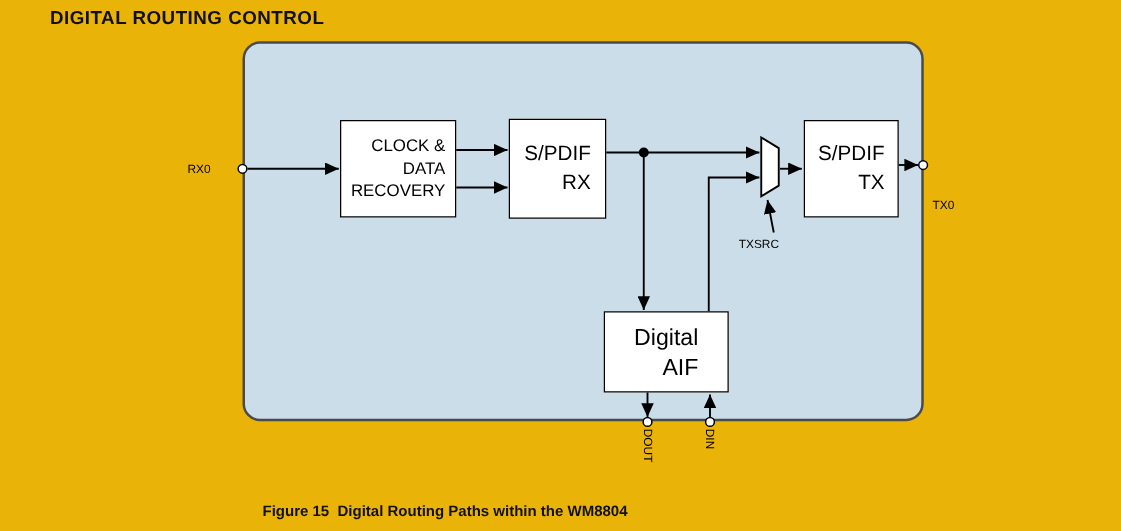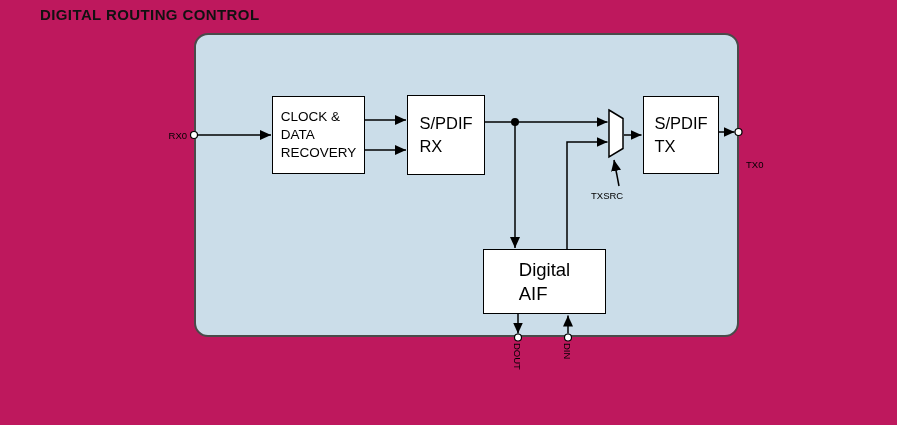--- a/index.html
+++ b/index.html
@@ -3,52 +3,52 @@
 <meta charset="utf-8">
 <style>
   :root{
     --panel-fill:#cbdde9;
     --panel-border:#4a4a4a;
     --block-fill:#ffffff;
     --line:#000000;
   }
   html,body{margin:0;padding:0;background:#ffffff;}
   body{font-family:"Liberation Sans", sans-serif; color:#000;}
-  .stage{position:relative;width:897px;height:425px;overflow:hidden;background:#be185d;}
+  .stage{position:relative;width:897px;height:425px;overflow:hidden;background:#eab308;}
 
   .page-title{
     position:absolute;left:40px;top:6px;
     font-size:15px;font-weight:bold;letter-spacing:0.4px;color:#111;
     white-space:pre;
   }
 
   .panel{
     position:absolute;left:194px;top:33px;width:545px;height:304px;
     box-sizing:border-box;
     background:var(--panel-fill);
     border:2px solid var(--panel-border);
     border-radius:14px;
   }
 
   .block{
     position:absolute;box-sizing:border-box;
     background:var(--block-fill);
     border:1.5px solid #000;
     display:flex;align-items:center;justify-content:center;
-    text-align:left;white-space:pre-line;
+    text-align:right;white-space:pre-line;
   }
   .block-cdr{left:272px;top:96px;width:93px;height:78px;font-size:13.5px;line-height:18px;}
   .block-spdif-rx{left:407px;top:95px;width:78px;height:80px;font-size:16.5px;line-height:23px;}
   .block-spdif-tx{left:643px;top:96px;width:76px;height:78px;font-size:16.5px;line-height:23px;}
-  .block-aif{left:483px;top:249px;width:123px;height:65px;font-size:18.5px;line-height:24px;}
+  .block-aif{left:483px;top:249px;width:100px;height:65px;font-size:18.5px;line-height:24px;}
 
   .svg-overlay{position:absolute;left:0;top:0;width:897px;height:425px;pointer-events:none;}
 
   .pin-label{position:absolute;font-size:9.5px;color:#000;white-space:pre;}
-  .lbl-rx0{left:150px;top:130px;width:37px;text-align:right;}
+  .lbl-rx0{left:150px;top:130px;width:37px;}
   .lbl-tx0{left:746px;top:127px;margin-top:32px;}
   .lbl-txsrc{left:591px;top:190px;width:60px;}
   .lbl-vert{writing-mode:vertical-rl;}
   .lbl-dout{left:512px;top:343px;}
   .lbl-din{left:562px;top:343px;}
 
   .figure-caption{
     position:absolute;left:210px;top:402px;
     font-size:12px;font-weight:bold;color:#111;
     white-space:pre;
@@ -120,14 +120,15 @@
     <circle cx="518" cy="337.5" r="3.5" fill="#fff" stroke="#000" stroke-width="1.2"></circle>
     <circle cx="568" cy="337.5" r="3.5" fill="#fff" stroke="#000" stroke-width="1.2"></circle>
   </svg>
 
   <div class="pin-label lbl-rx0">RX0</div>
   <div class="pin-label lbl-tx0">TX0</div>
   <div class="pin-label lbl-txsrc">TXSRC</div>
   <div class="pin-label lbl-vert lbl-dout">DOUT</div>
   <div class="pin-label lbl-vert lbl-din">DIN</div>
 
+  <div class="figure-caption">Figure 15  Digital Routing Paths within the WM8804</div>
 
 </div>
 
 </body></html>

